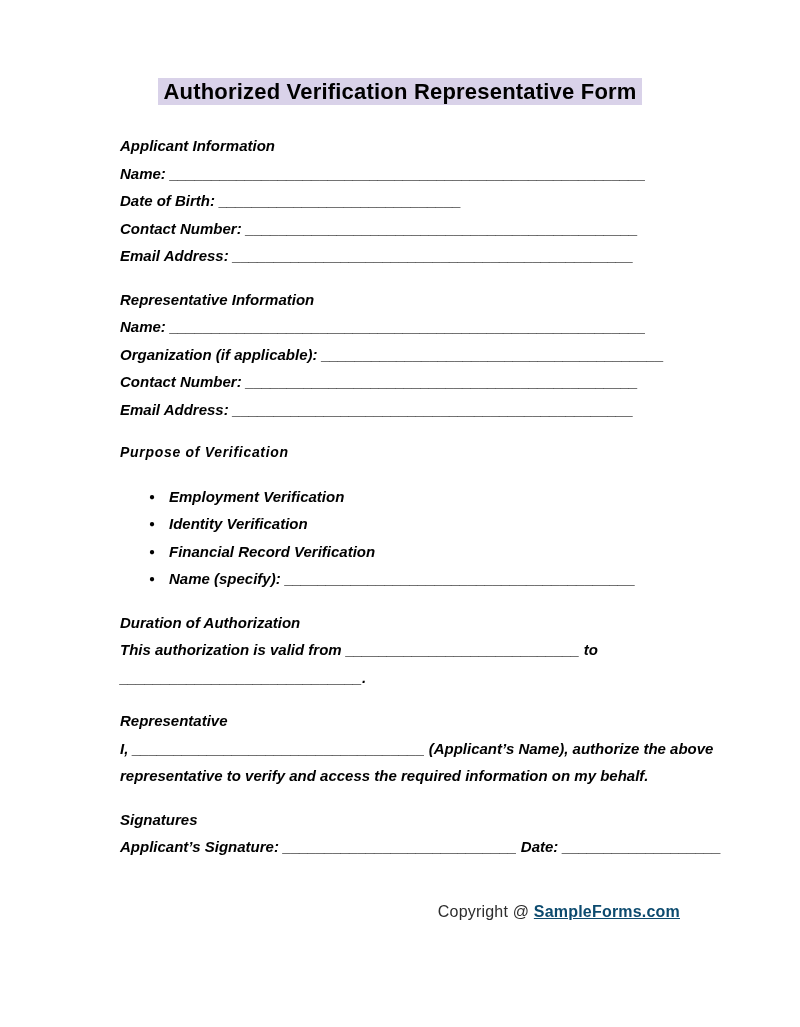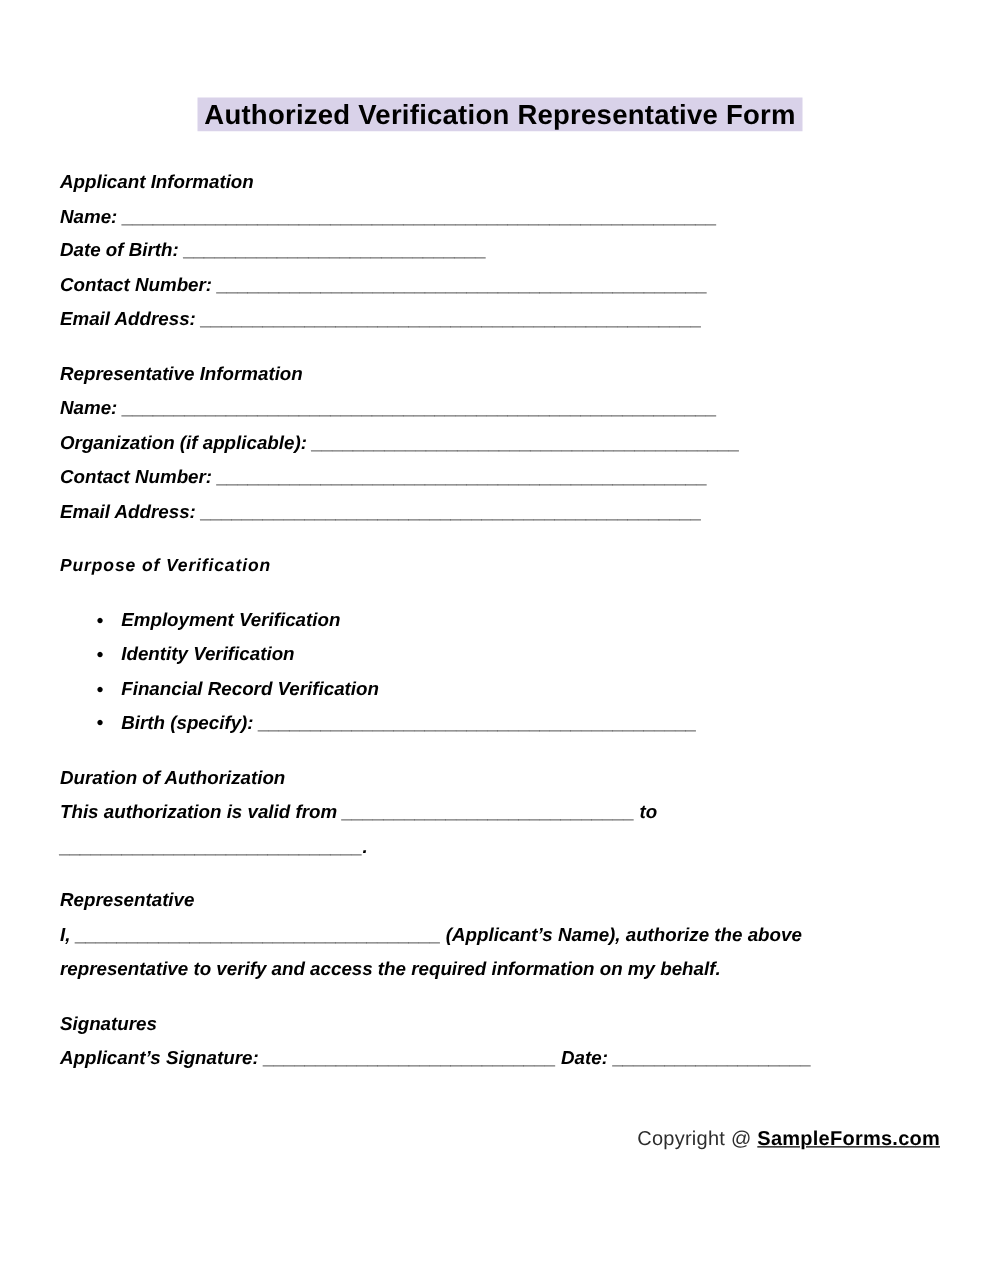--- a/index.html
+++ b/index.html
@@ -10,21 +10,21 @@
     color: #000000;
   }
   .page {
     position: relative;
     width: 800px;
     height: 1027px;
     background: #ffffff;
     overflow: hidden;
   }
   .content {
-    padding: 0 48px;
+    padding: 0 120px;
     font-size: 15px;
     font-weight: 700;
   }
   .title {
     margin: 0;
     padding-top: 77px;
     text-align: center;
     font-size: 22px;
     font-weight: 700;
     line-height: 30px;
@@ -72,21 +72,21 @@
   .footer {
     margin-top: 37px;
     text-align: right;
     font-size: 16px;
     font-weight: 400;
     color: #2d2d2d;
     letter-spacing: 0.2px;
     line-height: 27px;
   }
   .brand {
-    color: #000000;
+    color: #0c4a6e;
     font-weight: 700;
     text-decoration: underline;
     cursor: pointer;
   }
 </style>
 </head>
 <body>
 
 <div class="page">
   <div class="content">
@@ -143,21 +143,21 @@
         <li>
           <span class="bullet">●</span>
           <span>Identity Verification</span>
         </li>
         <li>
           <span class="bullet">●</span>
           <span>Financial Record Verification</span>
         </li>
         <li>
           <span class="bullet">●</span>
-          <span>Birth (specify):</span>
+          <span>Name (specify):</span>
           <span>__________________________________________</span>
         </li>
       </ul>
     </div>
 
     <div class="sec">
       <h2>Duration of Authorization</h2>
       <p class="row">
         <span>This authorization is valid from</span>
         <span>____________________________</span>

